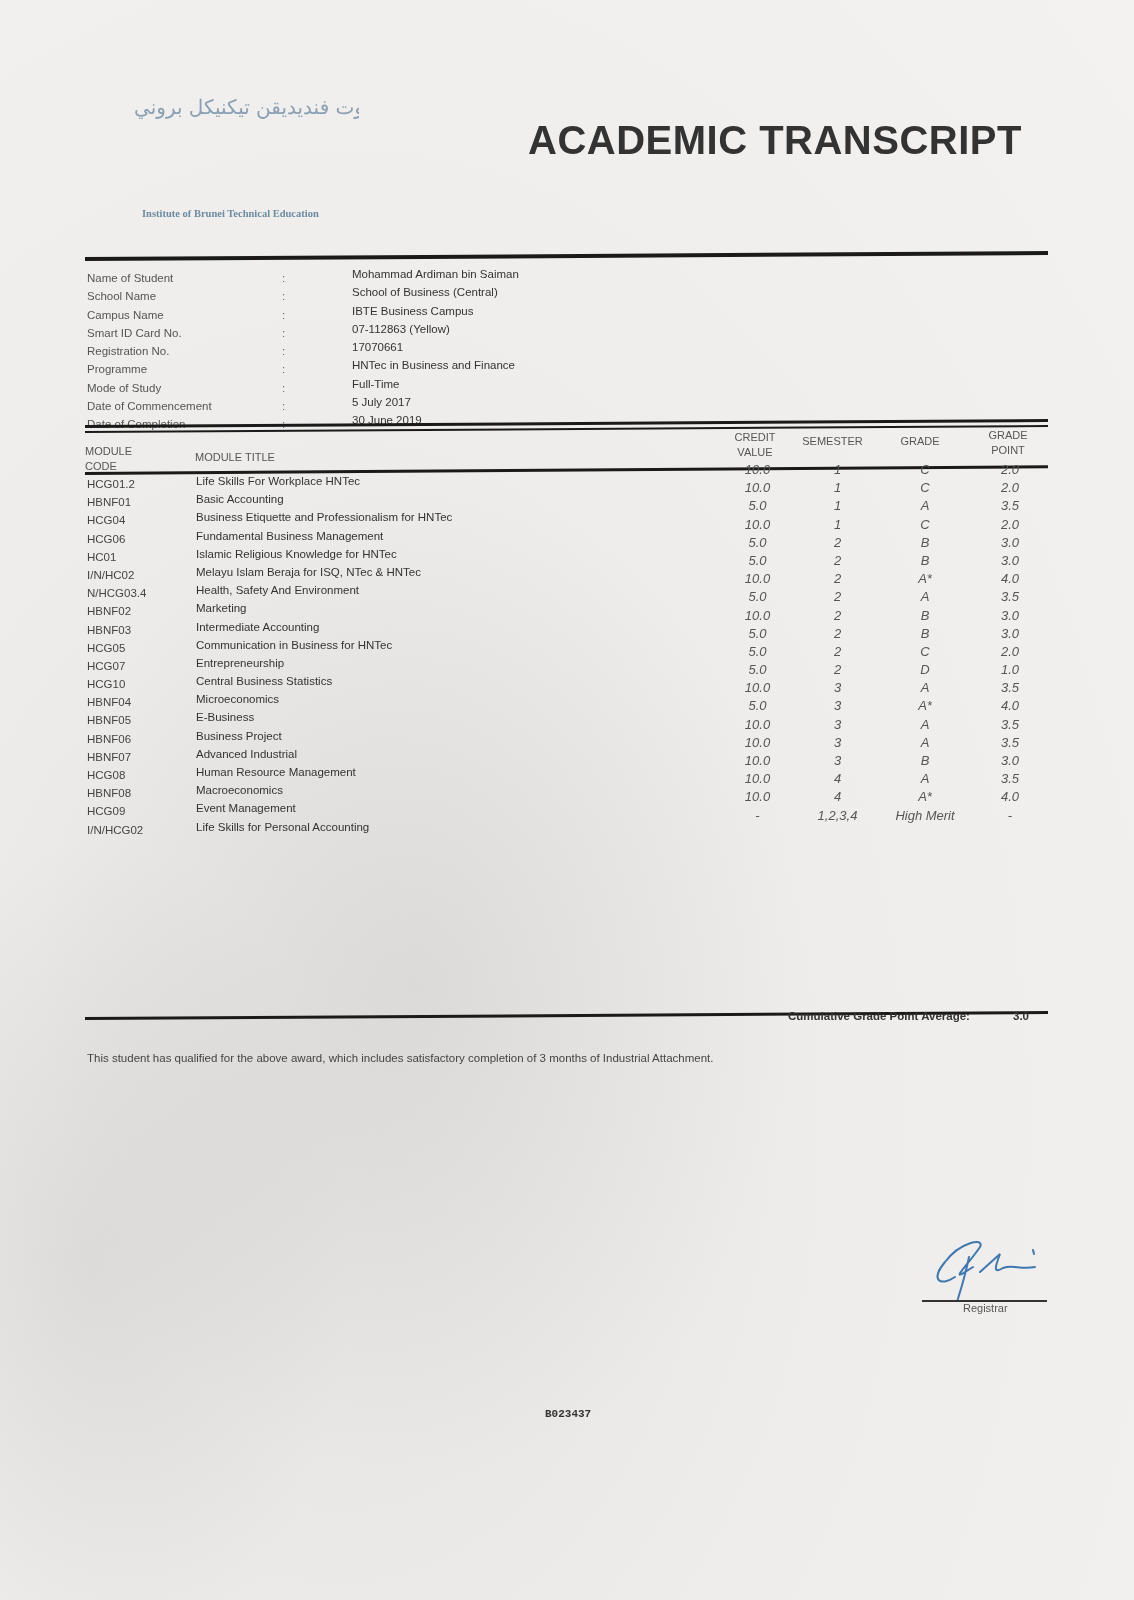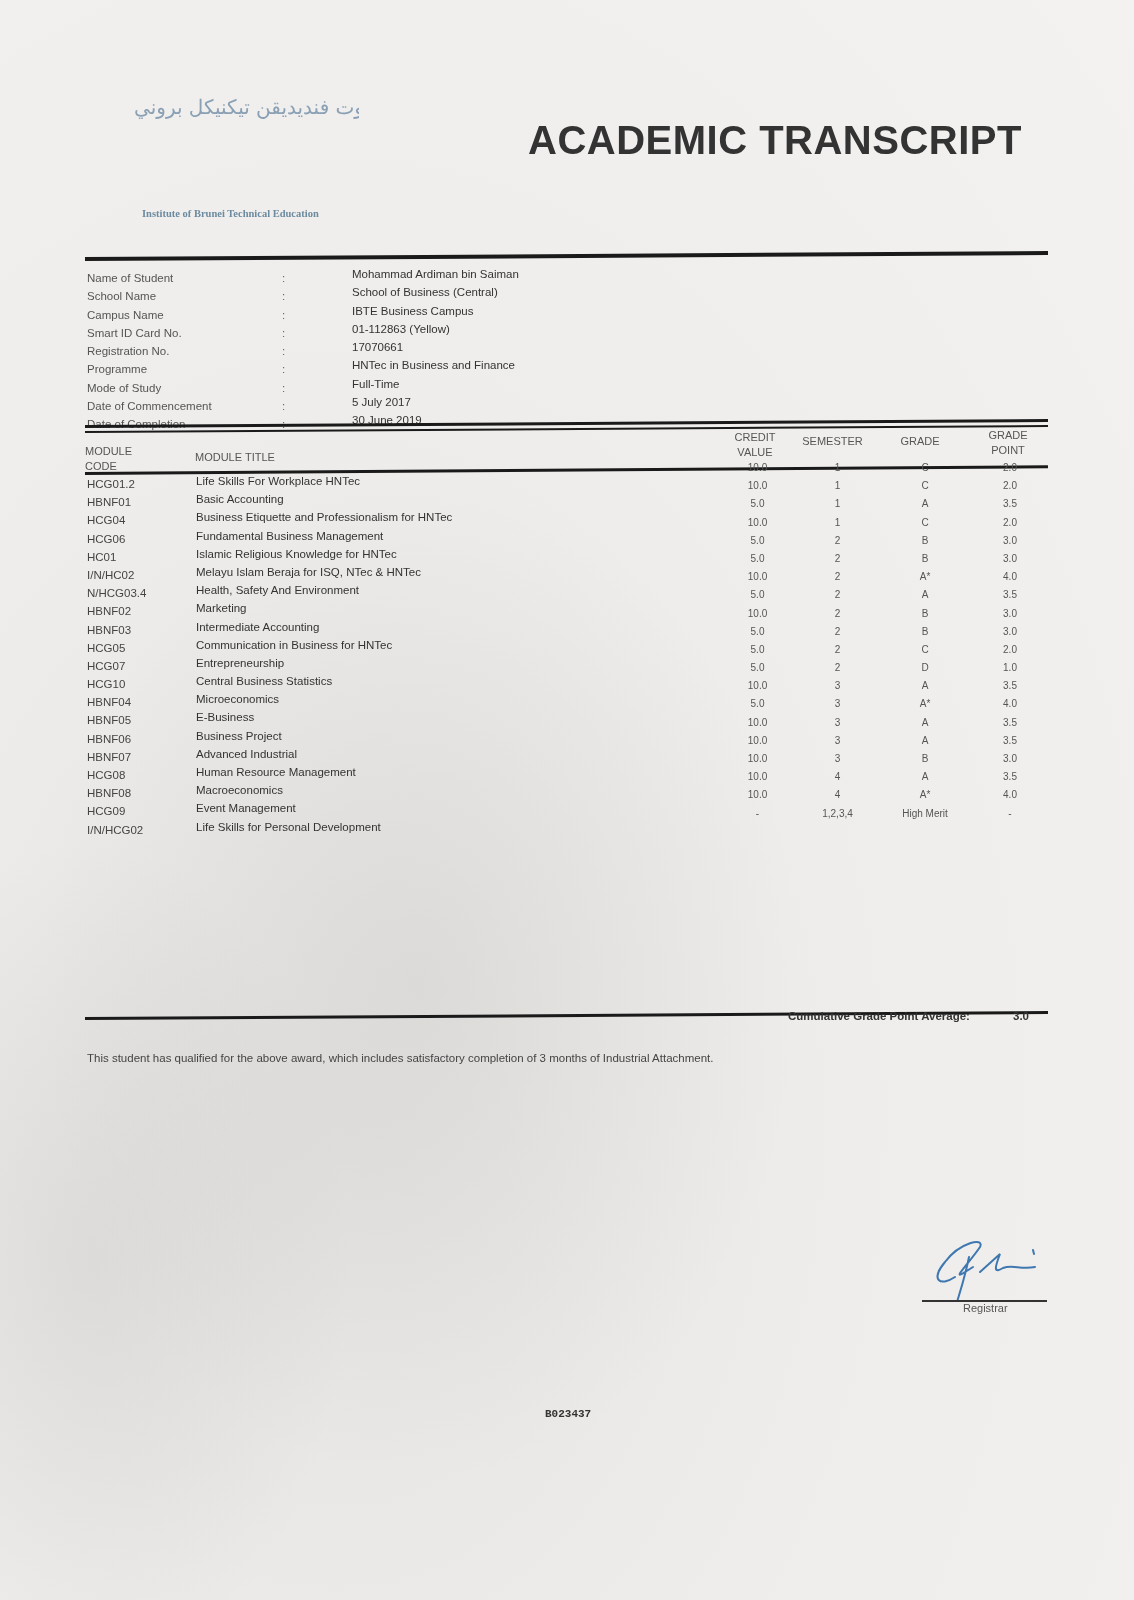--- a/index.html
+++ b/index.html
@@ -20,21 +20,21 @@
   .info .row { position:relative; height:18.3px; }
   .info .lbl { position:absolute; left:0; top:4px; color:#555; white-space:nowrap; }
   .info .colon { position:absolute; left:195px; top:4px; color:#666; }
   .info .val { position:absolute; left:265px; top:0; color:#333; white-space:nowrap; }
   .thead { position:absolute; top:428px; left:85px; width:965px; height:40px; font-size:11px; color:#555; }
   .thead div { position:absolute; text-align:center; line-height:15px; }
   .rows { position:absolute; left:87px; top:478px; font-size:11.5px; }
   .rows .r { position:relative; height:18.2px; }
   .rows .code { position:absolute; left:0; top:0; color:#444; white-space:nowrap; }
   .rows .mt { position:absolute; left:109px; top:-3px; color:#333; white-space:nowrap; }
-  .nums { position:absolute; left:720px; top:462px; font-size:10px; color:#555; }
+  .nums { position:absolute; left:720px; top:462px; font-size:13px; color:#555;font-style:italic; }
   .nums .r { position:relative; height:18.2px; width:340px; }
   .nums span { position:absolute; text-align:center; }
   .cgpa { position:absolute; top:1010px; left:788px; font-size:11.5px; font-weight:bold; color:#333; white-space:nowrap; }
   .cgpa .v { position:absolute; left:225px; top:0; }
   .note { position:absolute; left:87px; top:1052px; font-size:11.5px; color:#444; white-space:nowrap; }
   .sig { position:absolute; left:925px; top:1232px; width:120px; height:70px; }
   .registrar { position:absolute; left:963px; top:1302px; font-size:11px; color:#555; }
   .serial { position:absolute; left:545px; top:1408px; font-size:11px; font-weight:bold; color:#333; font-family:Liberation Mono, monospace; }
 </style>
 </head>
@@ -64,21 +64,21 @@
       <span class="val">School of Business (Central)</span>
     </div>
   <div class="row">
       <span class="lbl">Campus Name</span>
       <span class="colon">:</span>
       <span class="val">IBTE Business Campus</span>
     </div>
   <div class="row">
       <span class="lbl">Smart ID Card No.</span>
       <span class="colon">:</span>
-      <span class="val">01-112863 (Yellow)</span>
+      <span class="val">07-112863 (Yellow)</span>
     </div>
   <div class="row">
       <span class="lbl">Registration No.</span>
       <span class="colon">:</span>
       <span class="val">17070661</span>
     </div>
   <div class="row">
       <span class="lbl">Programme</span>
       <span class="colon">:</span>
       <span class="val">HNTec in Business and Finance</span>
@@ -186,21 +186,21 @@
   <div class="r">
       <span class="code">HBNF08</span>
       <span class="mt">Macroeconomics</span>
     </div>
   <div class="r">
       <span class="code">HCG09</span>
       <span class="mt">Event Management</span>
     </div>
   <div class="r">
       <span class="code">I/N/HCG02</span>
-      <span class="mt">Life Skills for Personal Development</span>
+      <span class="mt">Life Skills for Personal Accounting</span>
     </div>
 </div>
 
 <div class="nums">
   <div class="r">
       <span style="left:10px;width:55px">10.0</span>
       <span style="left:85px;width:65px">1</span>
       <span style="left:165px;width:80px">C</span>
       <span style="left:265px;width:50px">2.0</span>
     </div>

